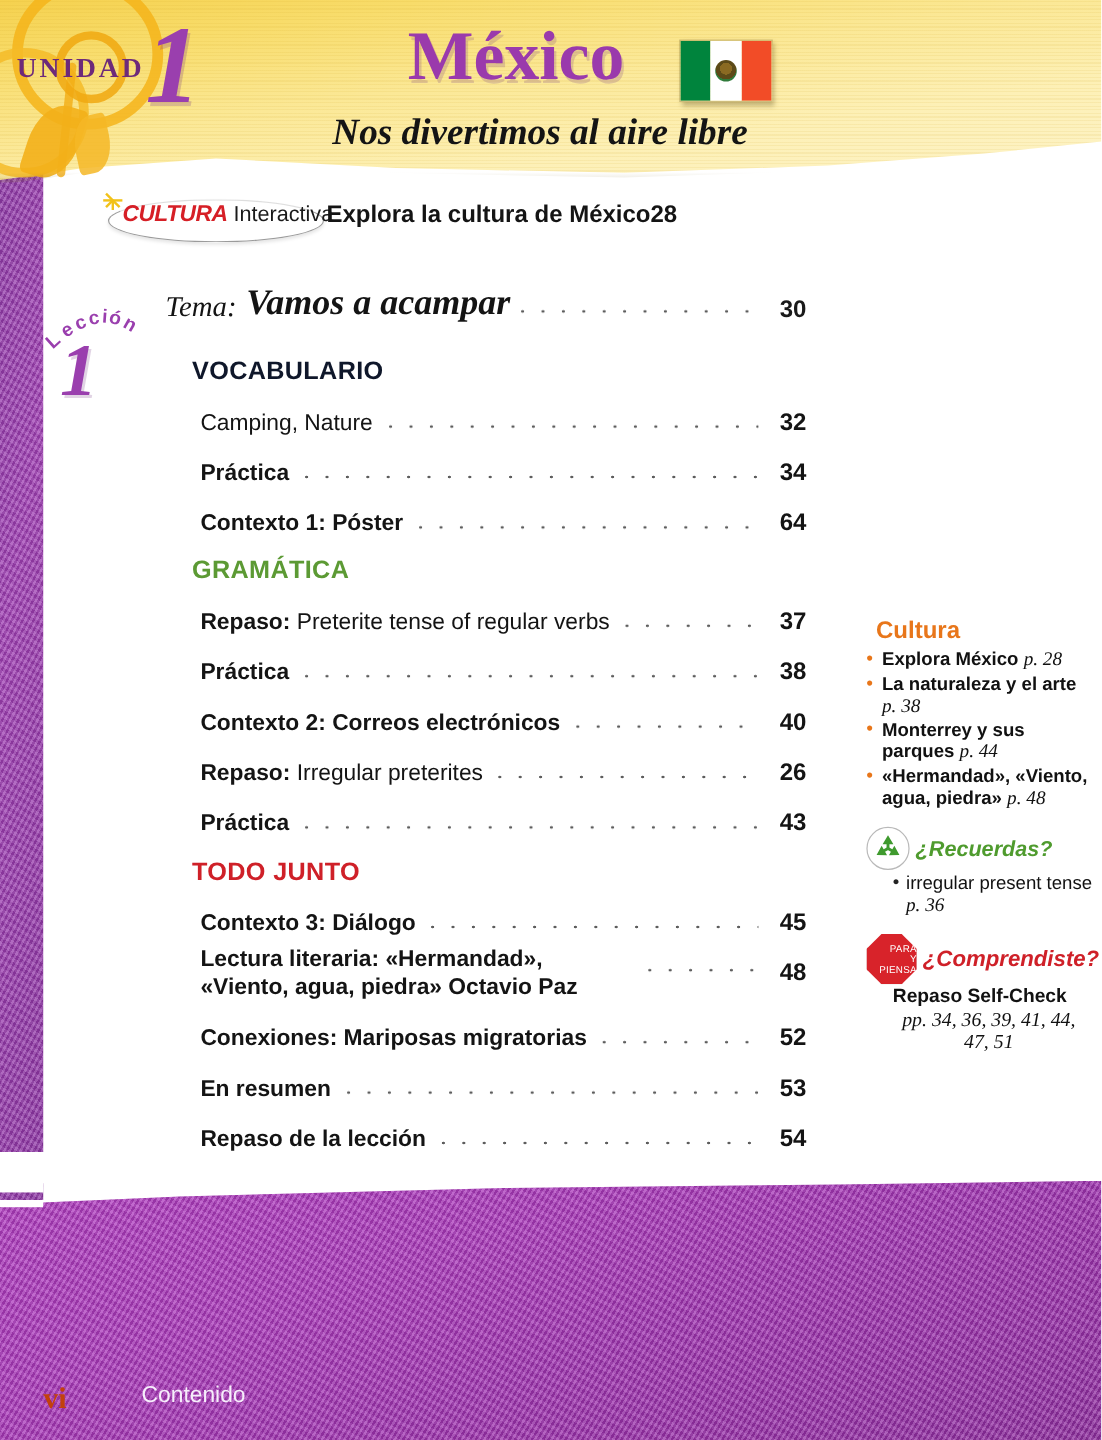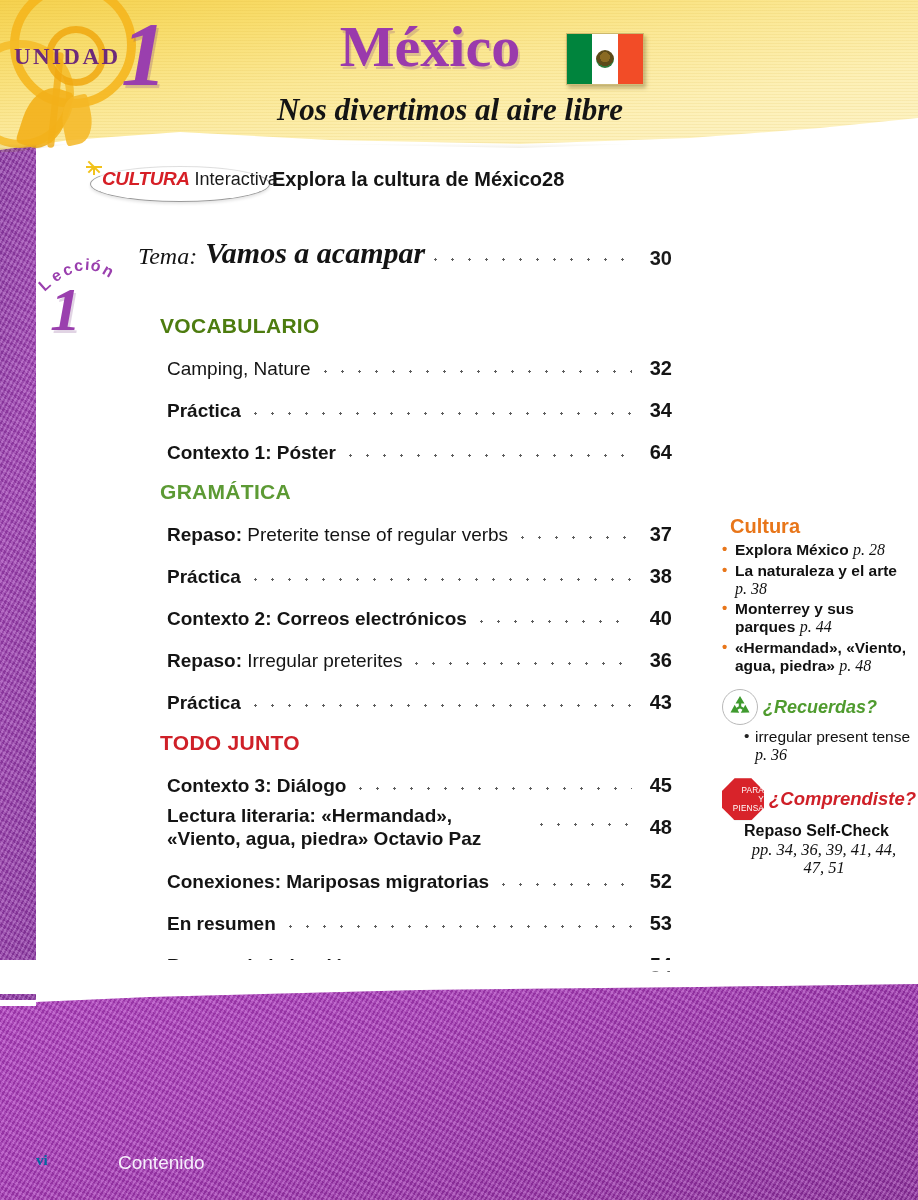--- a/index.html
+++ b/index.html
@@ -179,21 +179,21 @@
     font-size: 24px; font-style: italic; color: #141414;
   }
   .tema-title {
     font-family: "Liberation Serif", serif;
     font-size: 30px; font-style: italic; font-weight: 700; color: #141414;
   }
 
   .sec-head {
     margin-left: 160px; font-size: 21px; font-weight: 700; letter-spacing: .3px;
   }
-  .sec-vocab { color: #4d7c0f; margin-top: 28px; }
+  .sec-vocab { color: #0f172a; margin-top: 12px; }
   .sec-gram  { color: #5c9a34; margin-top: 16px; }
   .sec-todo  { color: #cf2028; margin-top: 17px; }
 
   .entry {
     position: relative; margin-left: 167px; width: 505px;
     display: flex; align-items: flex-end; min-height: 34px;
     font-size: 19px; color: #141414; margin-top: 8px;
   }
   .entry .label { white-space: nowrap; }
   .entry .label.two-line { white-space: normal; line-height: 1.2; }
@@ -472,21 +472,21 @@
     position: absolute; left: 8px; top: 104px; width: 96px; height: 30px;
     background: linear-gradient(170deg, #e7eaf0 0%, #c6ccd6 70%);
     clip-path: polygon(0 30px, 20px 4px, 96px 14px, 96px 30px);
   }
   .vp-rock {
     position: absolute; left: 150px; top: 62px; width: 52px; height: 26px; border-radius: 14px 18px 6px 8px;
     background: linear-gradient(160deg, #a09a8c, #7e7a6e);
   }
 
   .page-footer-num {
-    position: absolute; left: 36px; top: 1152px; font-size: 15px; font-weight: 700; color: #0369a1;
+    position: absolute; left: 36px; top: 1152px; font-size: 25px; font-weight: 700; color: #c2410c;
     font-family: "Liberation Serif", serif; z-index: 8;
   }
   .page-footer-label {
     position: absolute; left: 118px; top: 1152px; font-size: 19px; color: #f6eefb; z-index: 8;
     font-family: "Liberation Sans", sans-serif;
   }
 </style>
 </head>
 <body>
 
@@ -597,21 +597,21 @@
       <span class="pg">38</span>
     </div>
     <div class="entry bold">
       <span class="label">Contexto 2: Correos electrónicos</span>
       <span class="leader"></span>
       <span class="pg">40</span>
     </div>
     <div class="entry">
       <span class="label"><b>Repaso: </b><span class="reg">Irregular preterites</span></span>
       <span class="leader"></span>
-      <span class="pg">36</span>
+      <span class="pg">26</span>
     </div>
     <div class="entry bold">
       <span class="label">Práctica</span>
       <span class="leader"></span>
       <span class="pg">43</span>
     </div>
 
     <div class="sec-head sec-todo">TODO JUNTO</div>
 
     <div class="entry bold">

